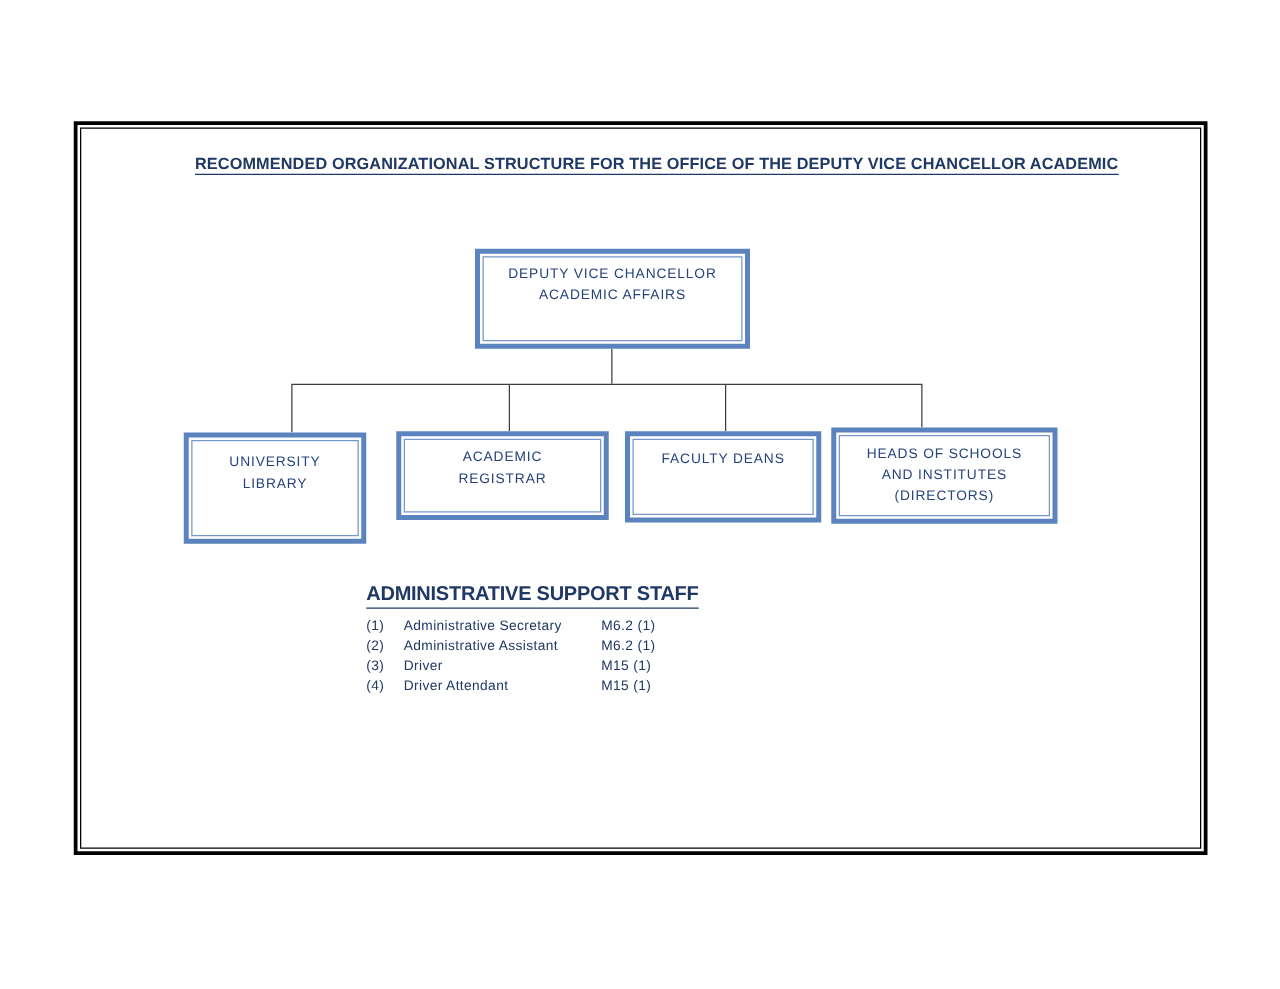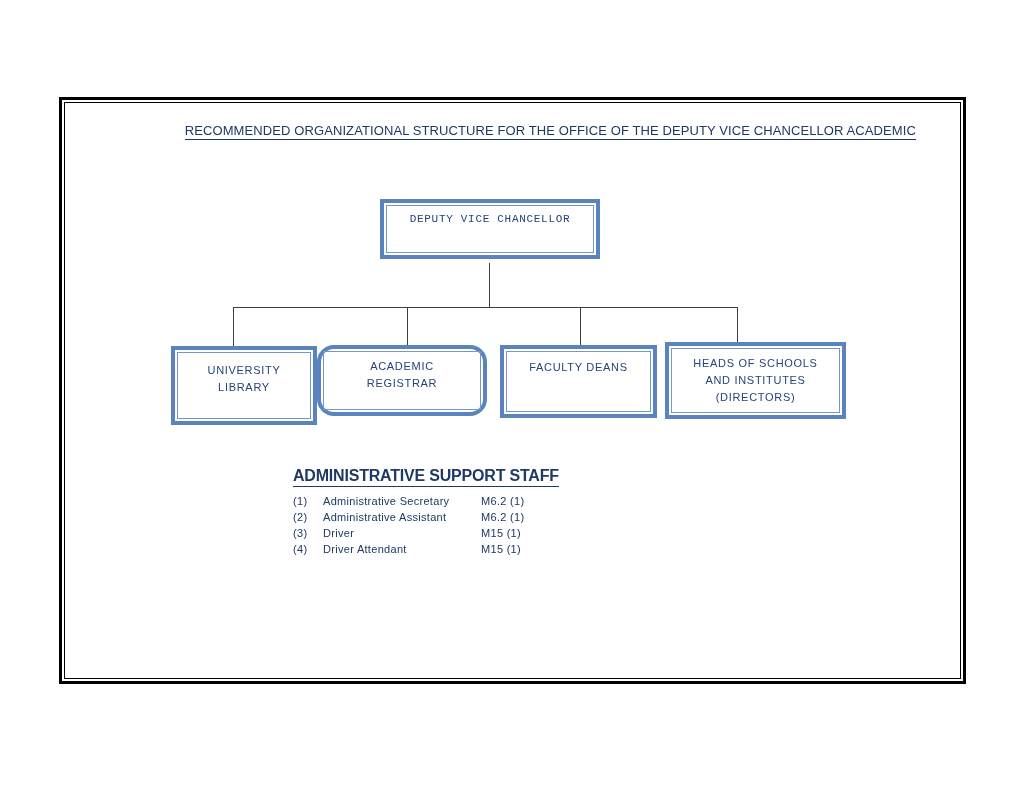--- a/index.html
+++ b/index.html
@@ -10,41 +10,41 @@
   
   .frame {
     position:absolute; left:59px; top:97px; width:907px; height:587px;
     border:3px solid #000000; box-sizing:border-box;
   }
   .frame-inner { position:absolute; inset:2px; border:1px solid #000000; }
 
   
   .title {
     position:absolute; left:156px; top:121px; width:760px;
-    text-align:right; color:#1F3864; font-weight:normal;
+    text-align:left; color:#1F3864; font-weight:bold;
     font-size:13px; line-height:20px; letter-spacing:0.1px;
   }
   .uline { border-bottom:1.5px solid currentColor; padding-bottom:0.5px; }
 
   
   .obox {
     position:absolute; border:4px solid #5B84BE; background:#ffffff;
     box-sizing:border-box;
   }
   .obox .inner { position:absolute; inset:2px; border:1px solid #7497C8; }
   .obox .label {
     position:absolute; left:3px; right:3px; top:3px; bottom:3px;
     text-align:center; color:#26437C; font-size:11px; line-height:17px;
     letter-spacing:0.7px;
   }
-  .box-root  { left:380px; top:199px; width:220px; height:60px;font-family:Liberation Mono, monospace; }
+  .box-root  { left:380px; top:199px; width:220px; height:80px; }
   .box-root .label { padding-top:5px; }
-  .box-c1 { left:171px; top:346px; width:146px; height:79px; }
+  .box-c1 { left:147px; top:346px; width:146px; height:89px; }
   .box-c1 .label { padding-top:9px; }
-  .box-c2 { left:317px; top:345px; width:170px; height:71px;border-radius:17px; }
+  .box-c2 { left:317px; top:345px; width:170px; height:71px; }
   .box-c2 .label { padding-top:6px; }
   .box-c3 { left:500px; top:345px; width:157px; height:73px; }
   .box-c3 .label { padding-top:7px; }
   .box-c4 { left:665px; top:342px; width:181px; height:77px; }
   .box-c4 .label { padding-top:6px; }
 
   
   .conn { position:absolute; background:#3F3F3F; }
   .conn-root-v { left:489px; top:263px; width:1px; height:44px; }
   .conn-h      { left:233px; top:307px; width:505px; height:1px; }
@@ -81,20 +81,21 @@
   <div class="conn conn-h"></div>
   <div class="conn conn-c1"></div>
   <div class="conn conn-c2"></div>
   <div class="conn conn-c3"></div>
   <div class="conn conn-c4"></div>
 
   <div class="obox box-root">
     <div class="inner"></div>
     <div class="label">
       <div>DEPUTY VICE CHANCELLOR</div>
+      <div>ACADEMIC AFFAIRS</div>
     </div>
   </div>
 
   <div class="obox box-c1">
     <div class="inner"></div>
     <div class="label">
       <div>UNIVERSITY</div>
       <div>LIBRARY</div>
     </div>
   </div>

